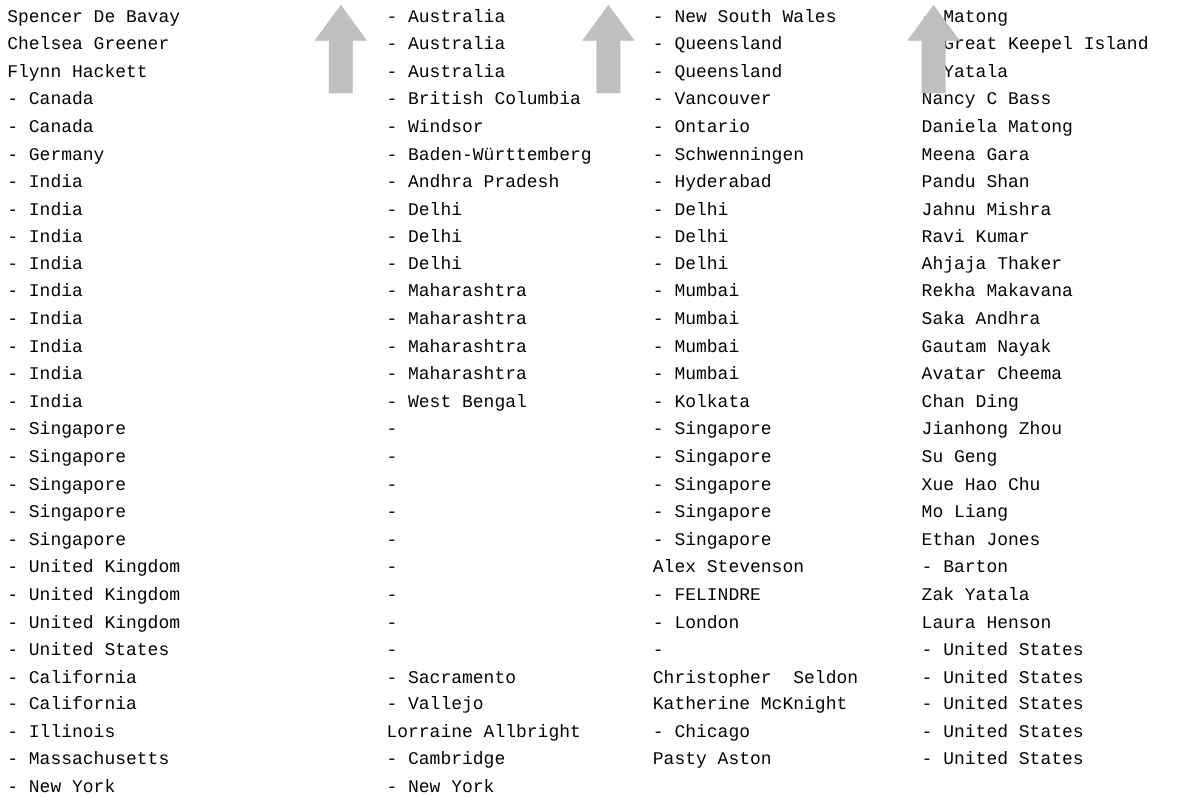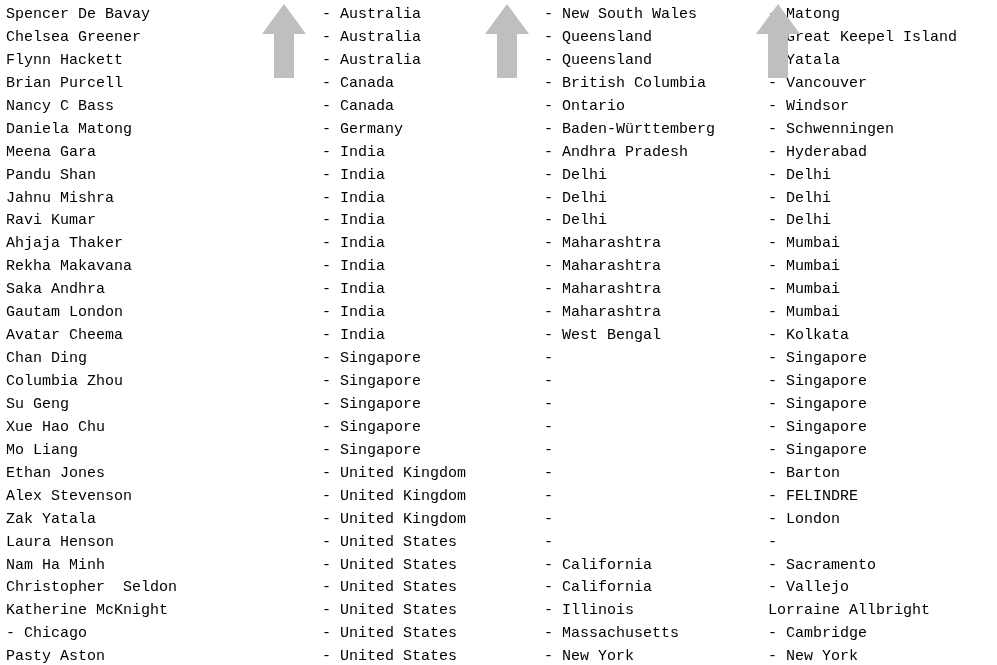--- a/index.html
+++ b/index.html
@@ -58,28 +58,27 @@
     <div class="cell">- New South Wales</div>
     <div class="cell">- Matong</div>
     <div class="cell">Chelsea Greener</div>
     <div class="cell">- Australia</div>
     <div class="cell">- Queensland</div>
     <div class="cell">- Great Keepel Island</div>
     <div class="cell">Flynn Hackett</div>
     <div class="cell">- Australia</div>
     <div class="cell">- Queensland</div>
     <div class="cell">- Yatala</div>
-    <div class="cell">Brian Purcell</div>
     <div class="cell">- Canada</div>
     <div class="cell">- British Columbia</div>
     <div class="cell">- Vancouver</div>
     <div class="cell">Nancy C Bass</div>
     <div class="cell">- Canada</div>
+    <div class="cell">- Windsor</div>
     <div class="cell">- Ontario</div>
-    <div class="cell">- Windsor</div>
     <div class="cell">Daniela Matong</div>
     <div class="cell">- Germany</div>
     <div class="cell">- Baden-Württemberg</div>
     <div class="cell">- Schwenningen</div>
     <div class="cell">Meena Gara</div>
     <div class="cell">- India</div>
     <div class="cell">- Andhra Pradesh</div>
     <div class="cell">- Hyderabad</div>
     <div class="cell">Pandu Shan</div>
     <div class="cell">- India</div>
@@ -98,65 +97,64 @@
     <div class="cell">- Maharashtra</div>
     <div class="cell">- Mumbai</div>
     <div class="cell">Rekha Makavana</div>
     <div class="cell">- India</div>
     <div class="cell">- Maharashtra</div>
     <div class="cell">- Mumbai</div>
     <div class="cell">Saka Andhra</div>
     <div class="cell">- India</div>
     <div class="cell">- Maharashtra</div>
     <div class="cell">- Mumbai</div>
-    <div class="cell">Gautam London</div>
+    <div class="cell">Gautam Nayak</div>
     <div class="cell">- India</div>
     <div class="cell">- Maharashtra</div>
     <div class="cell">- Mumbai</div>
     <div class="cell">Avatar Cheema</div>
     <div class="cell">- India</div>
     <div class="cell">- West Bengal</div>
     <div class="cell">- Kolkata</div>
     <div class="cell">Chan Ding</div>
     <div class="cell">- Singapore</div>
     <div class="cell">- </div>
     <div class="cell">- Singapore</div>
-    <div class="cell">Columbia Zhou</div>
+    <div class="cell">Jianhong Zhou</div>
     <div class="cell">- Singapore</div>
     <div class="cell">- </div>
     <div class="cell">- Singapore</div>
     <div class="cell">Su Geng</div>
     <div class="cell">- Singapore</div>
     <div class="cell">- </div>
     <div class="cell">- Singapore</div>
     <div class="cell">Xue Hao Chu</div>
     <div class="cell">- Singapore</div>
     <div class="cell">- </div>
     <div class="cell">- Singapore</div>
     <div class="cell">Mo Liang</div>
     <div class="cell">- Singapore</div>
     <div class="cell">- </div>
     <div class="cell">- Singapore</div>
     <div class="cell">Ethan Jones</div>
     <div class="cell">- United Kingdom</div>
     <div class="cell">- </div>
+    <div class="cell">Alex Stevenson</div>
     <div class="cell">- Barton</div>
-    <div class="cell">Alex Stevenson</div>
     <div class="cell">- United Kingdom</div>
     <div class="cell">- </div>
     <div class="cell">- FELINDRE</div>
     <div class="cell">Zak Yatala</div>
     <div class="cell">- United Kingdom</div>
     <div class="cell">- </div>
     <div class="cell">- London</div>
     <div class="cell">Laura Henson</div>
     <div class="cell">- United States</div>
     <div class="cell">- </div>
     <div class="cell">- </div>
-    <div class="cell">Nam Ha Minh</div>
     <div class="cell">- United States</div>
     <div class="cell">- California</div>
     <div class="cell">- Sacramento</div>
     <div class="cell">Christopher  Seldon</div>
     <div class="cell">- United States</div>
     <div class="cell">- California</div>
     <div class="cell">- Vallejo</div>
     <div class="cell">Katherine McKnight</div>
     <div class="cell">- United States</div>
     <div class="cell">- Illinois</div>

